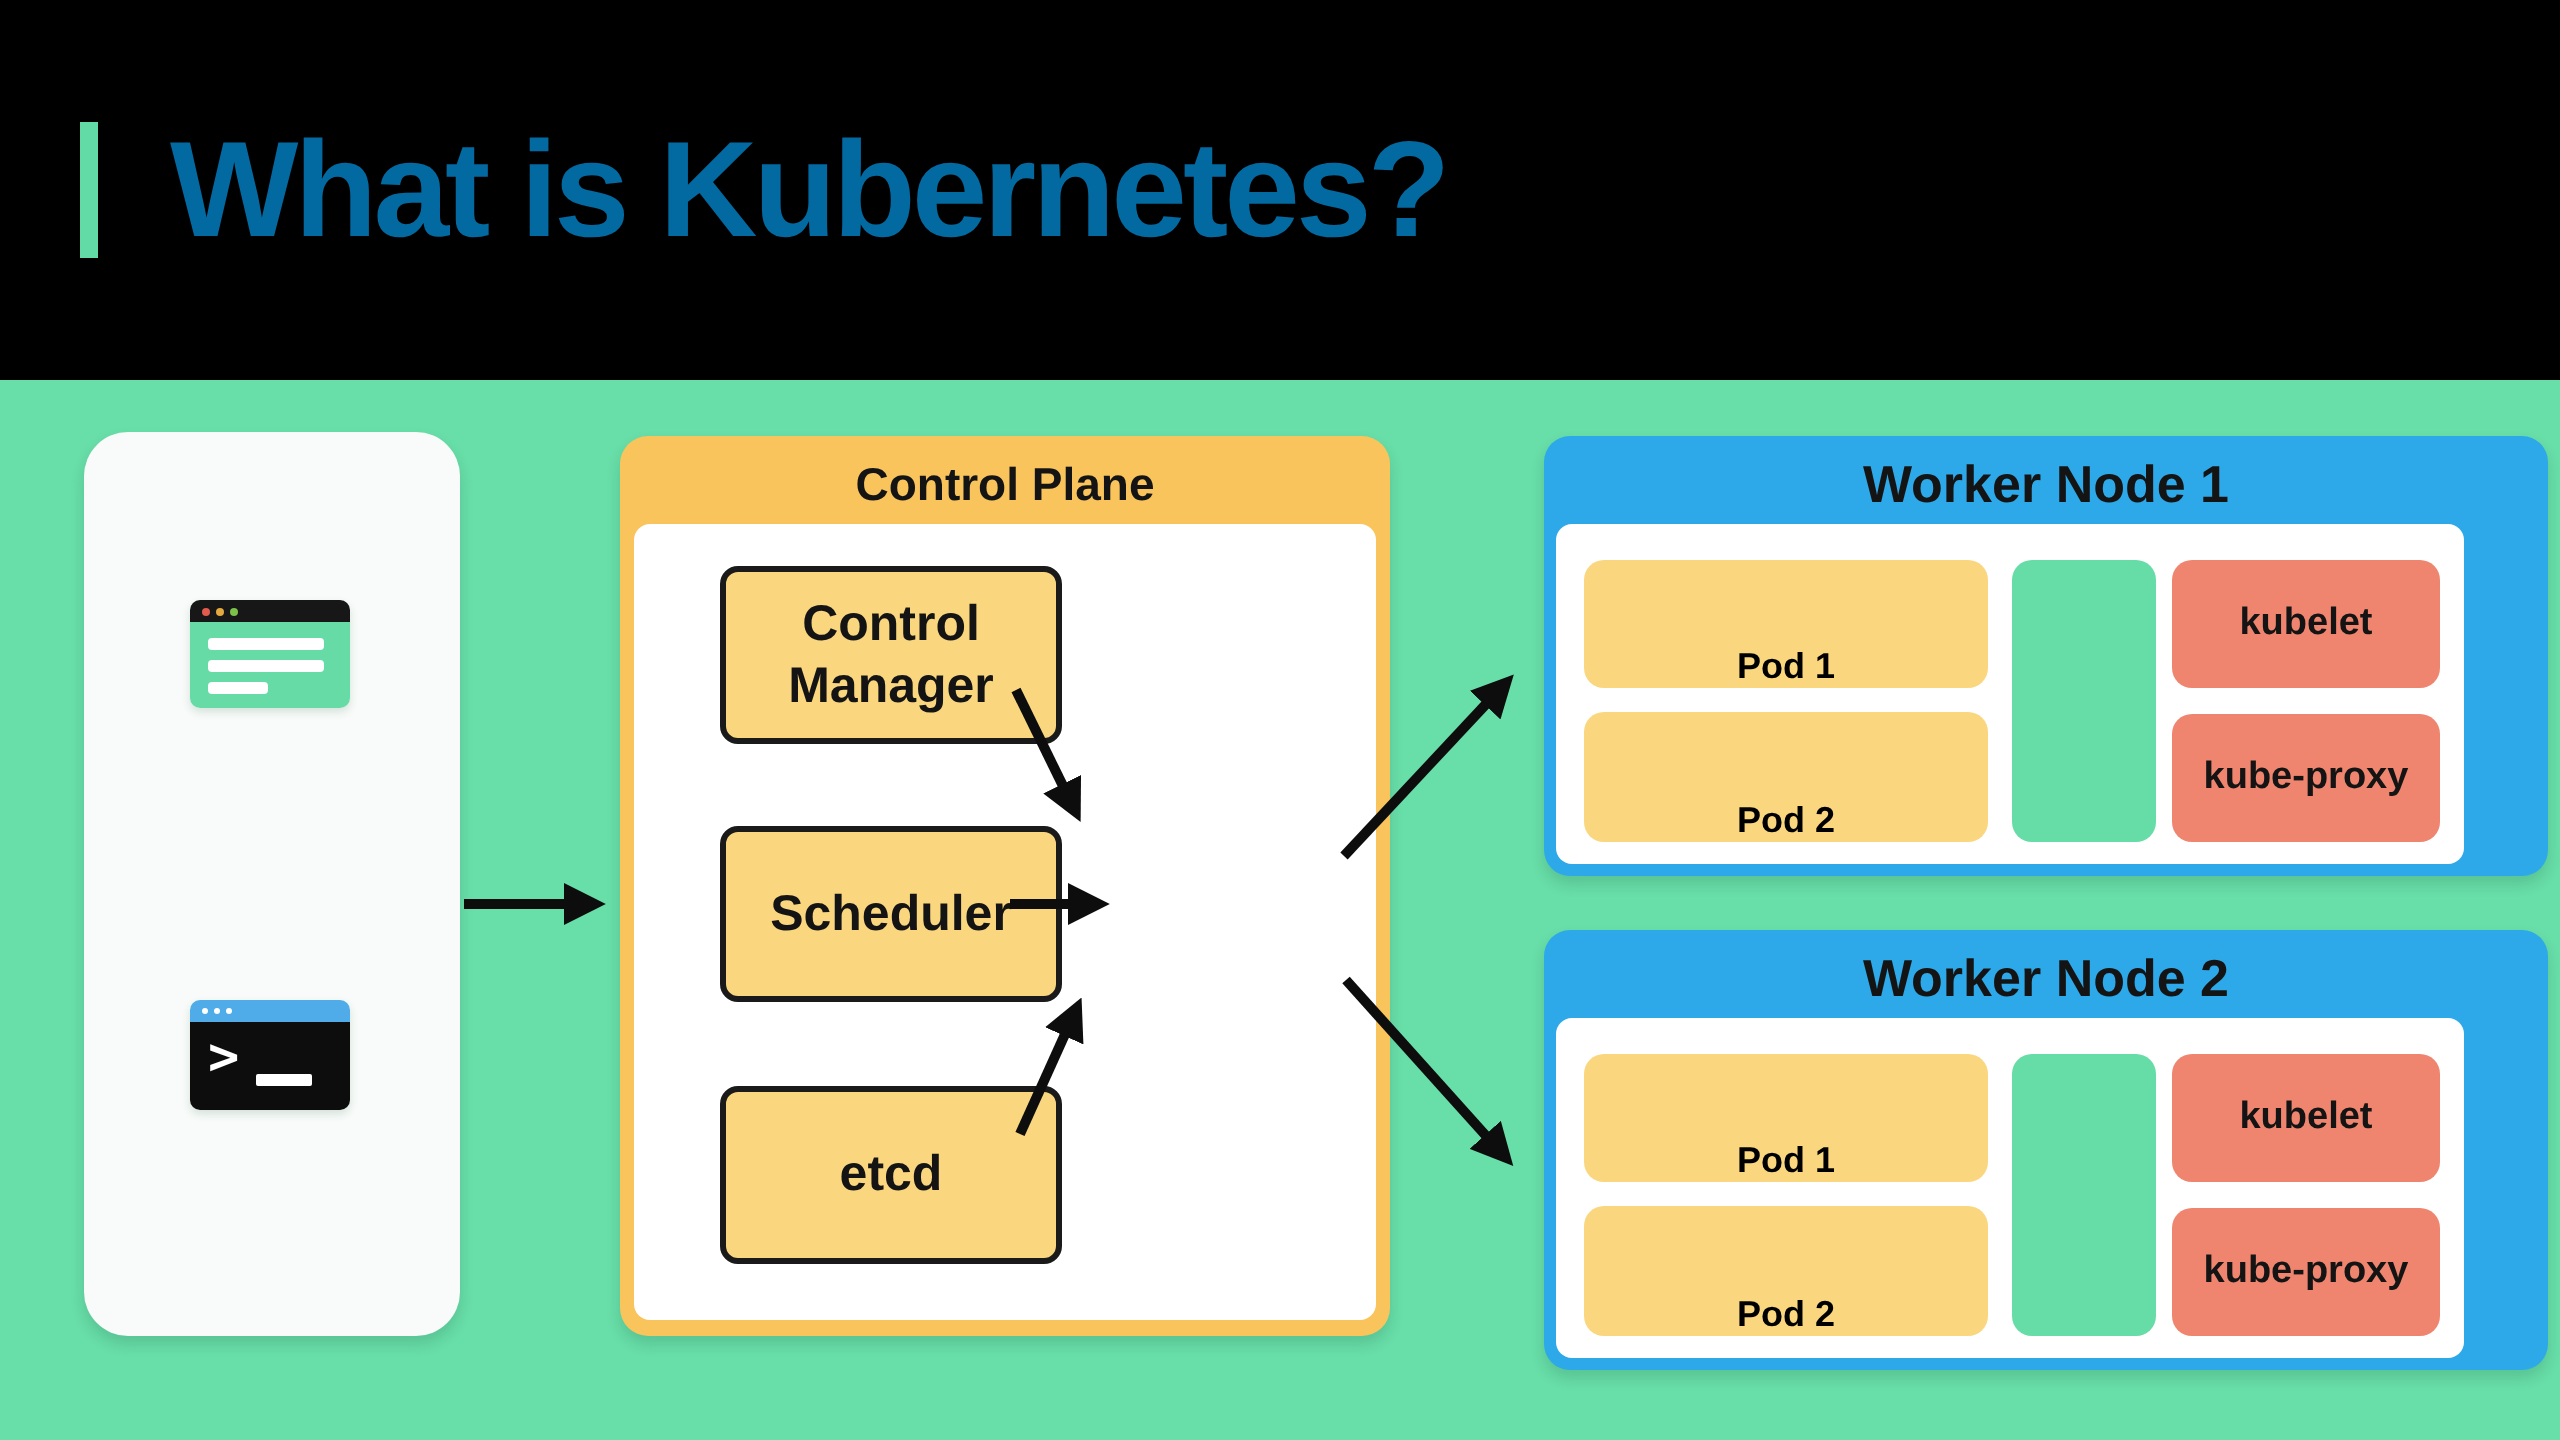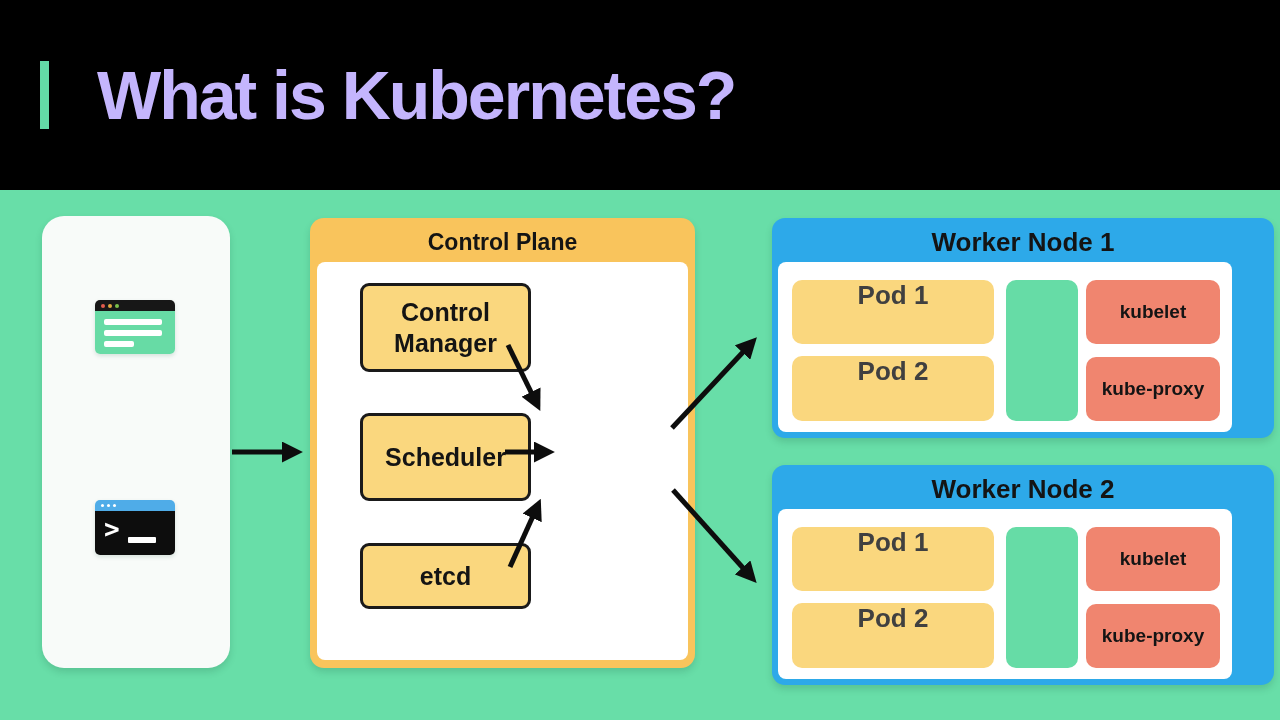--- a/index.html
+++ b/index.html
@@ -7,21 +7,21 @@
     position:relative;width:1280px;height:720px;overflow:hidden;
     background:#68DEA8;font-family:"Liberation Sans",sans-serif;color:#121212;
   }
   
   .titlebar{
     position:absolute;left:0;top:0;width:1280px;height:190px;background:#000;
     display:flex;align-items:center;padding-left:40px;box-sizing:border-box;
   }
   .accent{width:9px;height:68px;background:#63DBA6;margin-right:33px;}
   .titlebar h1{
-    margin:15px;font-size:68px;font-weight:700;color:#c4b5fd;letter-spacing:-2px;
+    margin:3px;font-size:68px;font-weight:700;color:#0369a1;letter-spacing:-2px;
   }
   
   .shadowed{box-shadow:0 4px 7px rgba(20,80,55,.18);}
   
   .clients{
     position:absolute;left:42px;top:216px;width:188px;height:452px;
     background:#F8FBF9;border-radius:22px;
   }
   .client-label{
     position:absolute;left:0;width:100%;text-align:center;
@@ -70,42 +70,42 @@
     height:398px;background:#fff;border-radius:8px;
   }
   .ybox{
     position:absolute;background:#FAD77E;border:3px solid #1A1A1A;border-radius:9px;
     box-sizing:border-box;display:flex;align-items:center;justify-content:center;
     text-align:center;font-size:25px;font-weight:700;color:#141414;line-height:31px;margin-left:32px;
   }
   .box-cm{left:18px;top:65px;width:171px;height:89px;}
   .box-cm span{width:120px;}
   .box-sched{left:18px;top:195px;width:171px;height:88px;}
-  .box-etcd{left:18px;top:325px;width:171px;height:66px;}
+  .box-etcd{left:18px;top:325px;width:171px;height:89px;}
   .box-api{left:250px;top:161px;width:103px;height:167px;}
   .box-api span{width:90px;}
   
   .node{
     position:absolute;left:772px;width:502px;height:220px;
     background:#2DA9E9;border-radius:13px;
   }
   .node-1{top:218px;}
   .node-2{top:465px;}
   .node-title{
     position:absolute;top:5px;left:0;width:100%;height:38px;line-height:38px;
     text-align:center;font-size:26px;font-weight:700;color:#141414;
   }
   .node-body{
     position:absolute;left:6px;top:44px;width:454px;height:170px;
     background:#fff;border-radius:8px;
   }
   .pod{
     position:absolute;left:20px;width:202px;height:64px;background:#FAD77E;border-radius:10px;
-    display:flex;align-items:flex-start;justify-content:center;
-    font-size:26px;font-weight:700;color:#404040;
+    display:flex;align-items:flex-end;justify-content:center;
+    font-size:18px;font-weight:700;color:#000000;
   }
   .pod-1{top:62px;}
   .pod-2{top:138px;height:65px;}
   .node-green{
     position:absolute;left:234px;top:62px;width:72px;height:141px;
     background:#66DCA6;border-radius:10px;
   }
   .svc{
     position:absolute;left:314px;width:134px;height:64px;background:#F0856F;border-radius:10px;
     display:flex;align-items:center;justify-content:center;

